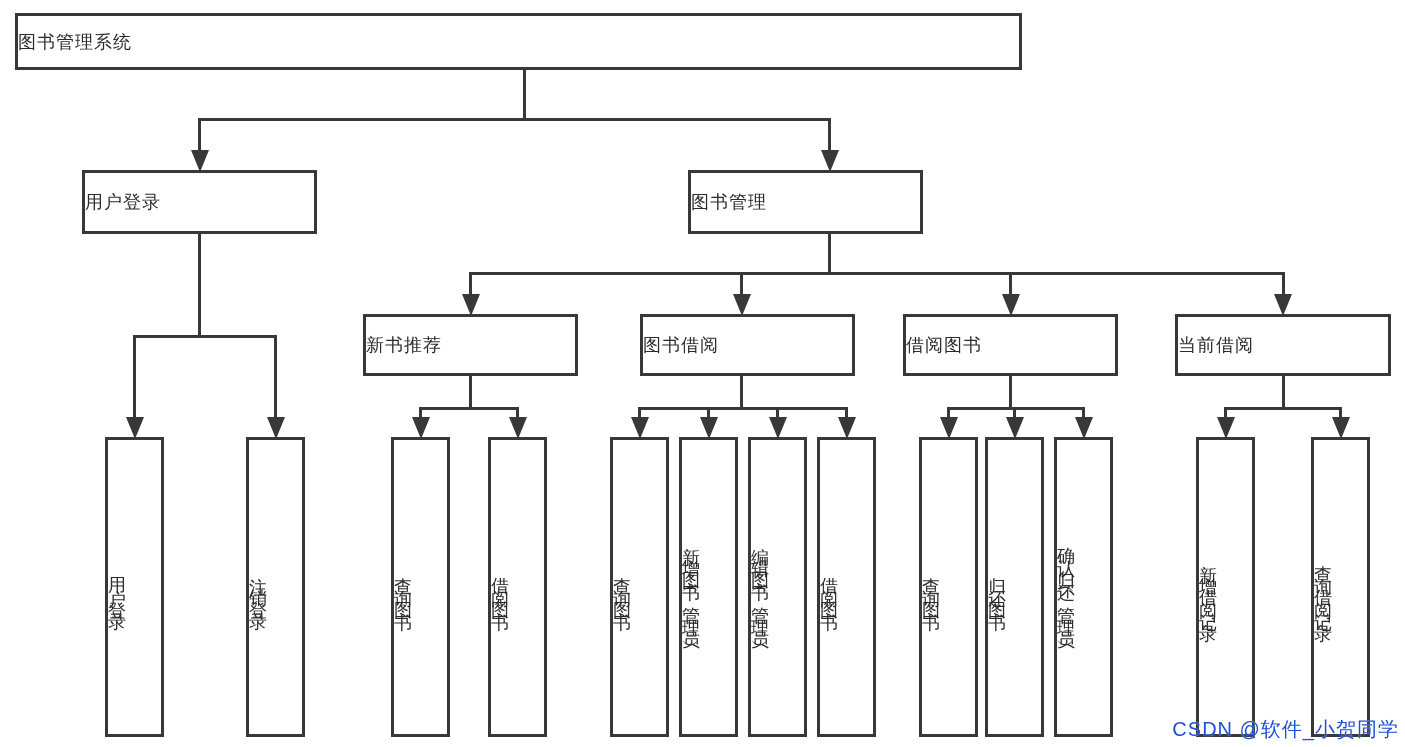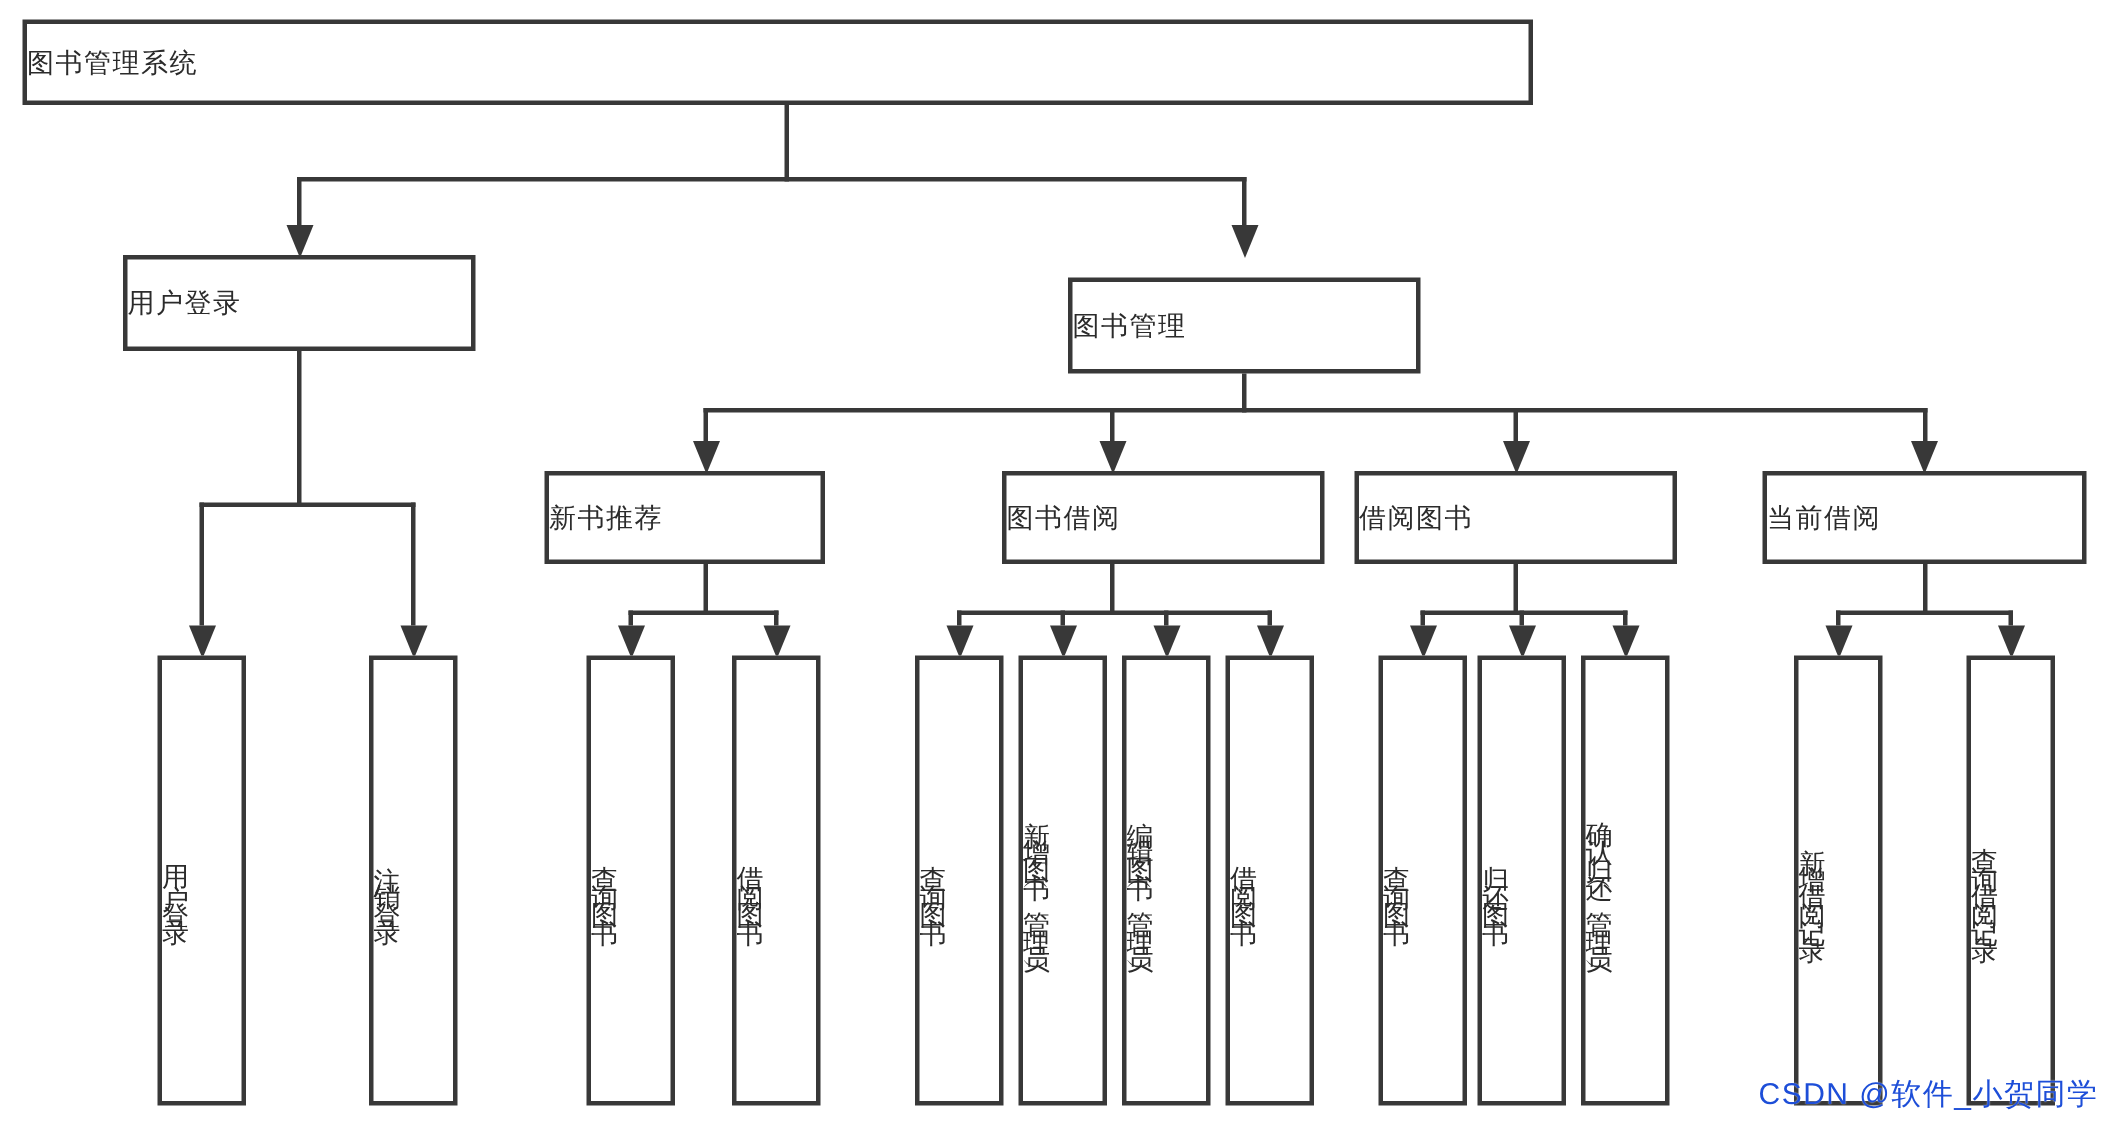--- a/index.html
+++ b/index.html
@@ -121,27 +121,27 @@
       <div class="edge-seg" style="left: 1339px; top: 407px; width: 3px; height: 10px;"></div>
       <div class="arrowhead" style="left: 1331.5px; top: 417px;"></div>
     </div>
   <div id="nodes-layer">
       <div class="node" style="left: 15px; top: 13px; width: 1007px; height: 57px;">
     <span class="node-label">图书管理系统</span>
   </div>
       <div class="node" style="left: 82px; top: 170px; width: 235px; height: 64px;">
     <span class="node-label">用户登录</span>
   </div>
-      <div class="node" style="left: 712px; top: 170px; width: 235px; height: 64px; margin-top: 15px;">
+      <div class="node" style="left: 688px; top: 170px; width: 235px; height: 64px;">
     <span class="node-label">图书管理</span>
   </div>
-      <div class="node" style="left: 363px; top: 314px; width: 187px; height: 62px;">
+      <div class="node" style="left: 363px; top: 314px; width: 215px; height: 62px;">
     <span class="node-label">新书推荐</span>
   </div>
-      <div class="node" style="left: 668px; top: 314px; width: 215px; height: 62px;">
+      <div class="node" style="left: 640px; top: 314px; width: 215px; height: 62px;">
     <span class="node-label">图书借阅</span>
   </div>
       <div class="node" style="left: 903px; top: 314px; width: 215px; height: 62px;">
     <span class="node-label">借阅图书</span>
   </div>
       <div class="node" style="left: 1175px; top: 314px; width: 216px; height: 62px;">
     <span class="node-label">当前借阅</span>
   </div>
       <div class="node v" style="left: 105px; top: 437px; width: 59px; height: 300px;">
     <span class="node-label">用户登录</span>

